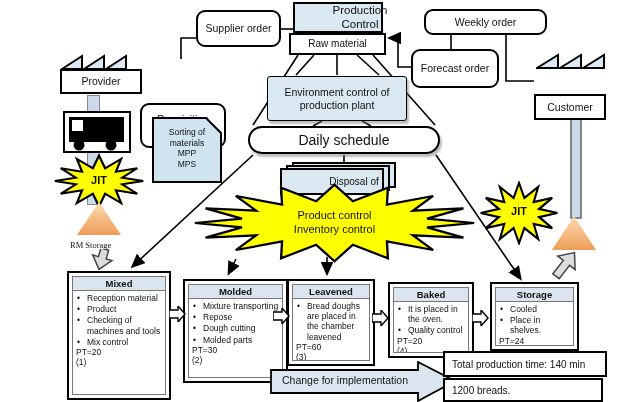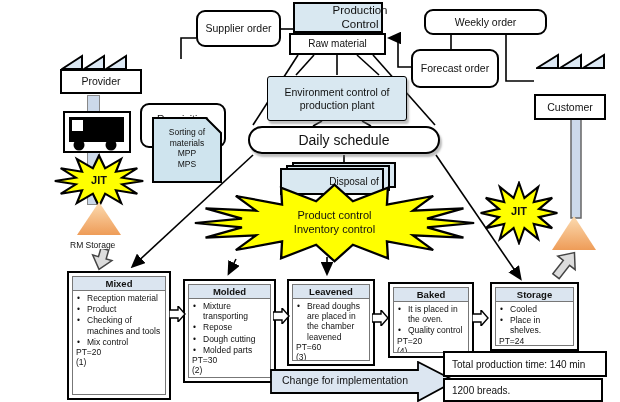--- a/index.html
+++ b/index.html
@@ -159,21 +159,21 @@
     <svg width="283" height="80" viewBox="0 0 300 90" preserveAspectRatio="none">
       <polygon points="298,45 248.1,49.9 286.7,61.5 233.1,58.9 254.6,75.4 205.6,65.8 206.6,84.7 169.5,69.5 150,88 130.5,69.5 93.4,84.7 94.4,65.8 45.4,75.4 66.9,58.9 13.3,61.5 51.9,49.9 2,45 51.9,40.1 13.3,28.5 66.9,31.1 45.4,14.6 94.4,24.2 93.4,5.3 130.5,20.5 150,2 169.5,20.5 206.6,5.3 205.6,24.2 254.6,14.6 233.1,31.1 286.7,28.5 248.1,40.1" fill="#ffff00" stroke="#000" stroke-width="2.5"></polygon>
     </svg>
     <div class="abs" style="left:0;top:25px;width:100%;text-align:center;font-size:11px;line-height:1.3;">
       <div>Product control</div>
       <div>Inventory control</div>
     </div>
   </div>
 
   <div class="tri" style="left:77px;top:202px;width:44px;height:33px;"></div>
-  <div class="smalllabel" style="left:70px;top:240px;width:62px;">RM Storage</div>
+  <div class="smalllabel" style="left:70px;top:240px;width:62px;font-family:Liberation Serif, serif;">RM Storage</div>
   <div class="tri" style="left:552px;top:216px;width:44px;height:34px;"></div>
 
   <svg class="abs" style="left:91px;top:249px;" width="28" height="24" viewBox="0 0 28 24">
     <polygon points="7,0 15,0 15,9 21,9 11,21 1,9 7,9" fill="#dcdcdc" stroke="#444" stroke-width="1.5" transform="rotate(16 12 10)"></polygon>
   </svg>
   <svg class="abs" style="left:549px;top:246px;" width="38" height="40" viewBox="0 0 38 40">
     <polygon points="0,8 17,8 17,1 30,12 17,23 17,16 0,16" fill="#dcdcdc" stroke="#444" stroke-width="1.5" transform="rotate(-52 15 20) translate(2 8)"></polygon>
   </svg>
 
   <div class="proc" style="left:67px;top:271px;width:104px;height:129px;">
@@ -183,21 +183,21 @@
         <li>Reception material</li>
         <li>Product</li>
         <li>Checking of machines and tools</li>
         <li>Mix control</li>
       </ul>
       <div class="pt">PT=20</div>
       <div class="pt">(1)</div>
     </div>
   </div>
 
-  <div class="proc" style="left:183px;top:279px;width:93px;height:104px;">
+  <div class="proc" style="left:183px;top:279px;width:105px;height:104px;">
     <div class="proc-in">
       <div class="proc-h">Molded</div>
       <ul>
         <li>Mixture transporting</li>
         <li>Repose</li>
         <li>Dough cutting</li>
         <li>Molded parts</li>
       </ul>
       <div class="pt">PT=30</div>
       <div class="pt">(2)</div>

